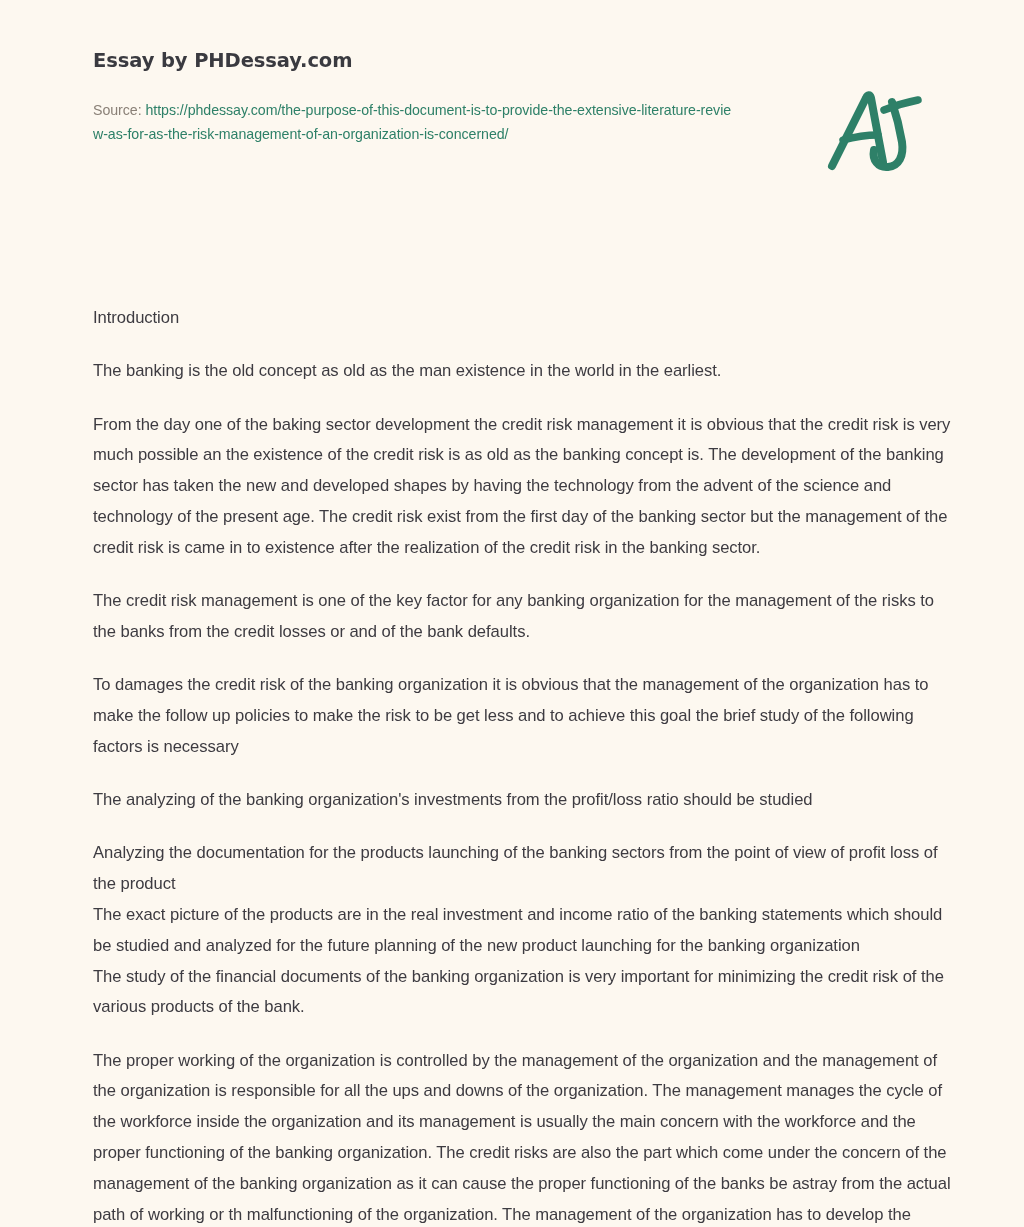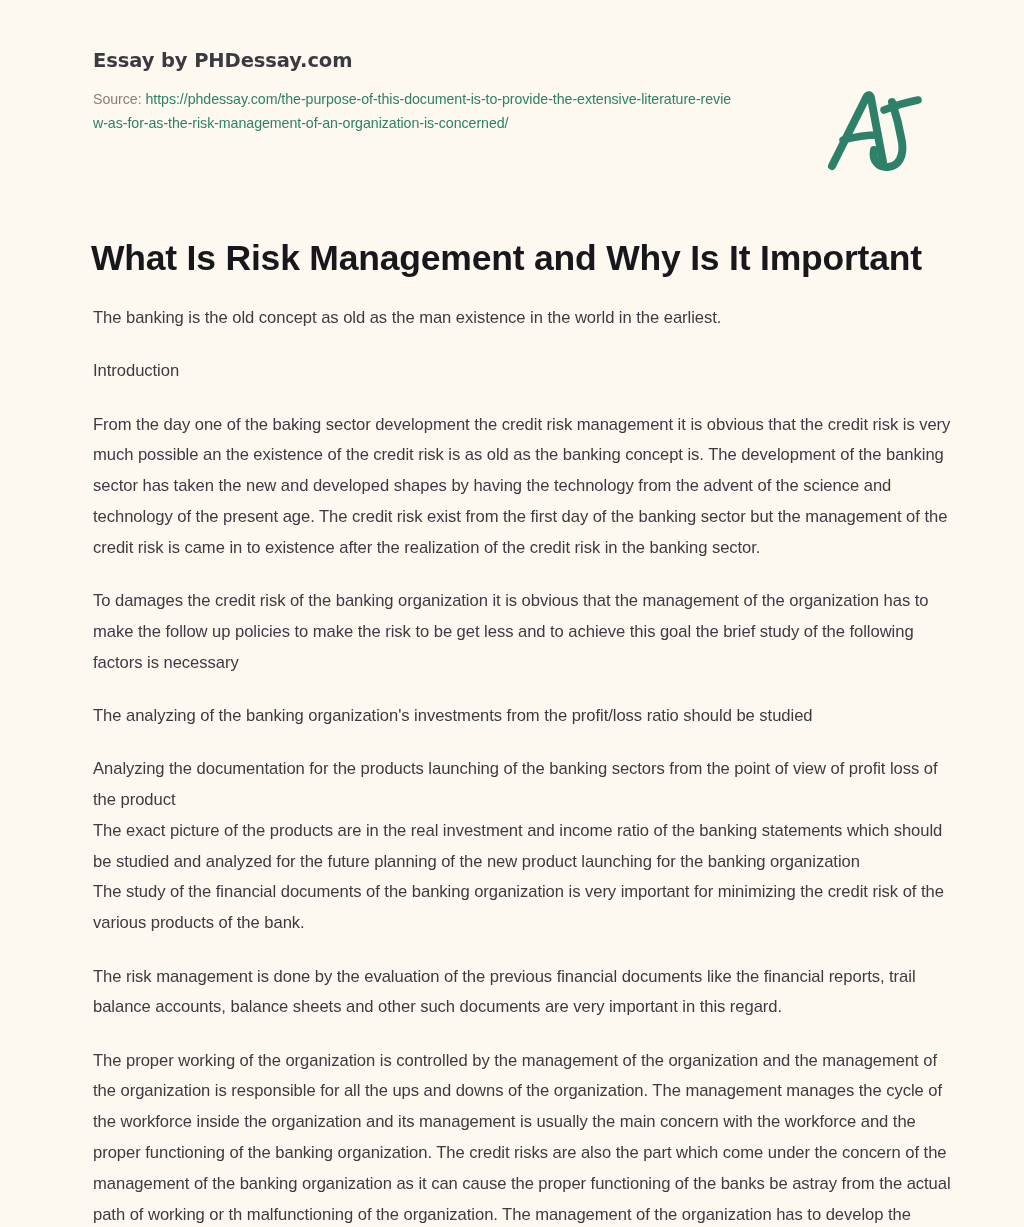--- a/index.html
+++ b/index.html
@@ -39,21 +39,21 @@
     font-weight: bold;
     letter-spacing: -0.1px;
     color: #3a3a40;
     line-height: 1;
   }
 
   
   .source-block {
     position: absolute;
     left: 93px;
-    top: 88px;
+    top: 99px;
     width: 640px;
     font-family: "Liberation Sans", sans-serif;
     font-size: 14.2px;
     line-height: 23.5px;
     color: #8a8077;
     letter-spacing: -0.05px;
   }
   .source-label {
     color: #8a8077;
   }
@@ -124,29 +124,28 @@
     <svg viewBox="0 0 112 96" width="112" height="96" aria-hidden="true">
       <g fill="none" stroke="#2e8068" stroke-linecap="round" stroke-linejoin="round">
         <path d="M12 82 C22 62, 36 34, 46 14 C47.5 10.5, 50 10, 51 14 C55 36, 60 62, 63 78" stroke-width="8"></path>
         <path d="M23 56 C34 53, 48 51, 58 51" stroke-width="7.5"></path>
         <path d="M72 18 C76 30, 80 46, 82 58 C84 72, 79 82, 68 83 C58 84, 52 76, 54 66" stroke-width="8"></path>
         <path d="M64 26 C74 22, 88 18, 98 16" stroke-width="7.5"></path>
       </g>
     </svg>
   </div>
 
-  <h1 class="doc-title">What Is Risk Management and Why Is It Important</h1>
 
   <div class="article">
+    <p class="para">Introduction</p>
     <p class="para">The banking is the old concept as old as the man existence in the world in the earliest.</p>
-    <p class="para">Introduction</p>
     <p class="para">From the day one of the baking sector development the credit risk management it is obvious that the credit risk is very much possible an the existence of the credit risk is as old as the banking concept is. The development of the banking sector has taken the new and developed shapes by having the technology from the advent of the science and technology of the present age. The credit risk exist from the first day of the banking sector but the management of the credit risk is came in to existence after the realization of the credit risk in the banking sector.</p>
+    <p class="para">The credit risk management is one of the key factor for any banking organization for the management of the risks to the banks from the credit losses or and of the bank defaults.</p>
     <p class="para">To damages the credit risk of the banking organization it is obvious that the management of the organization has to make the follow up policies to make the risk to be get less and to achieve this goal the brief study of the following factors is necessary</p>
     <p class="para">The analyzing of the banking organization's investments from the profit/loss ratio should be studied</p>
     <p class="para">Analyzing the documentation for the products launching of the banking sectors from the point of view of profit loss of the product
 The exact picture of the products are in the real investment and income ratio of the banking statements which should be studied and analyzed for the future planning of the new product launching for the banking organization
 The study of the financial documents of the banking organization is very important for minimizing the credit risk of the various products of the bank.</p>
-    <p class="para">The risk management is done by the evaluation of the previous financial documents like the financial reports, trail balance accounts, balance sheets and other such documents are very important in this regard.</p>
     <p class="para">The proper working of the organization is controlled by the management of the organization and the management of the organization is responsible for all the ups and downs of the organization. The management manages the cycle of the workforce inside the organization and its management is usually the main concern with the workforce and the proper functioning of the banking organization. The credit risks are also the part which come under the concern of the management of the banking organization as it can cause the proper functioning of the banks be astray from the actual path of working or th malfunctioning of the organization. The management of the organization has to develop the proper credit risk management cycle or system to manage any credit risk that can cause the damages to the organization in the short term and long term.</p>
 
   </div>
 
 </div>
 
 </body></html>

